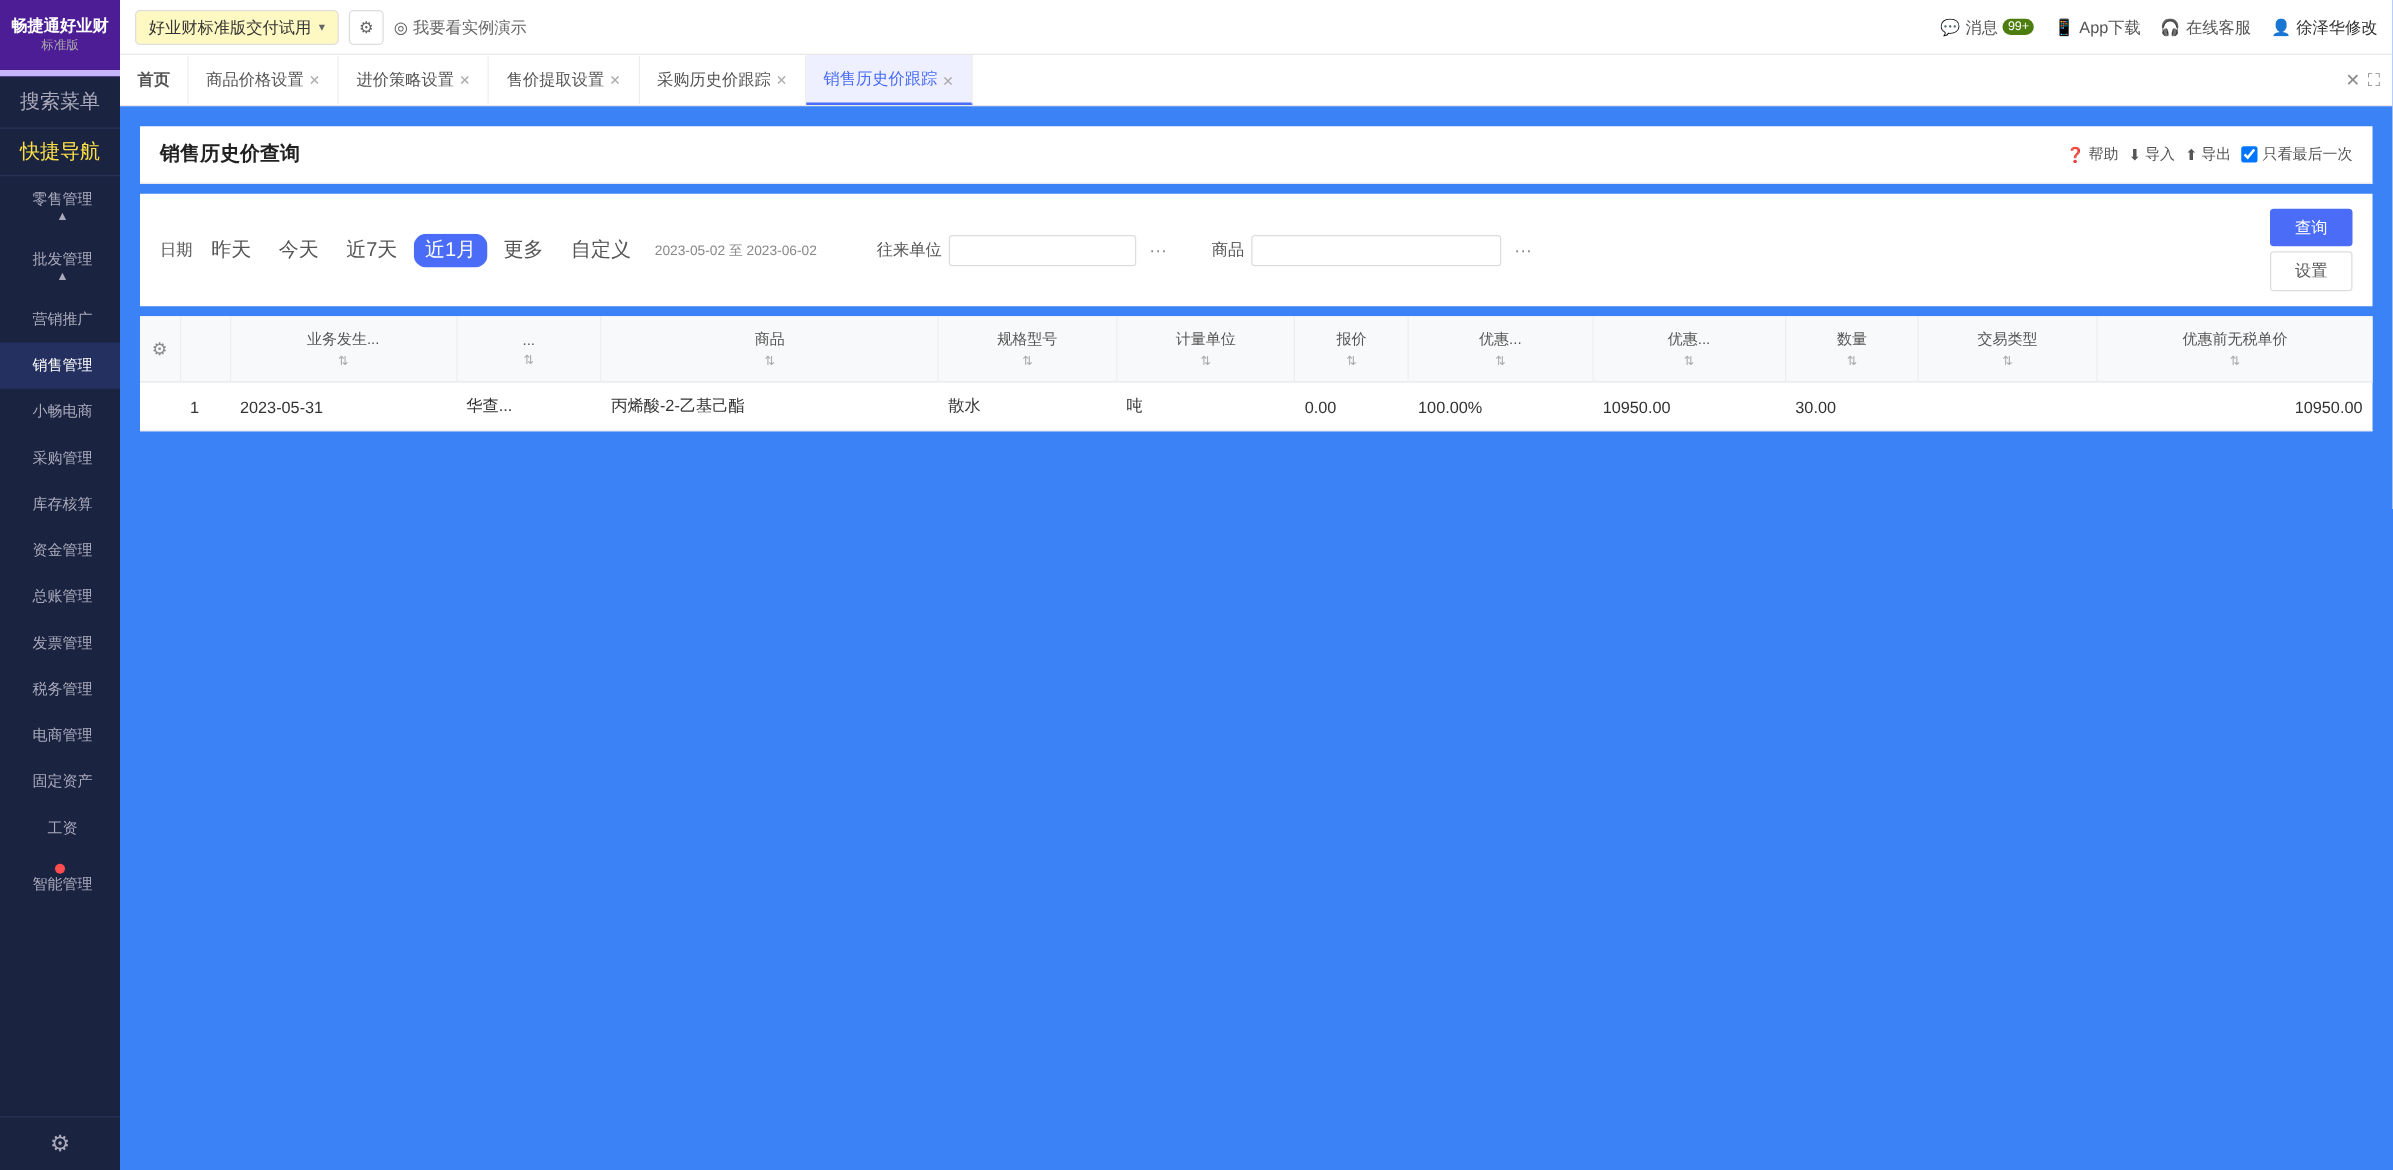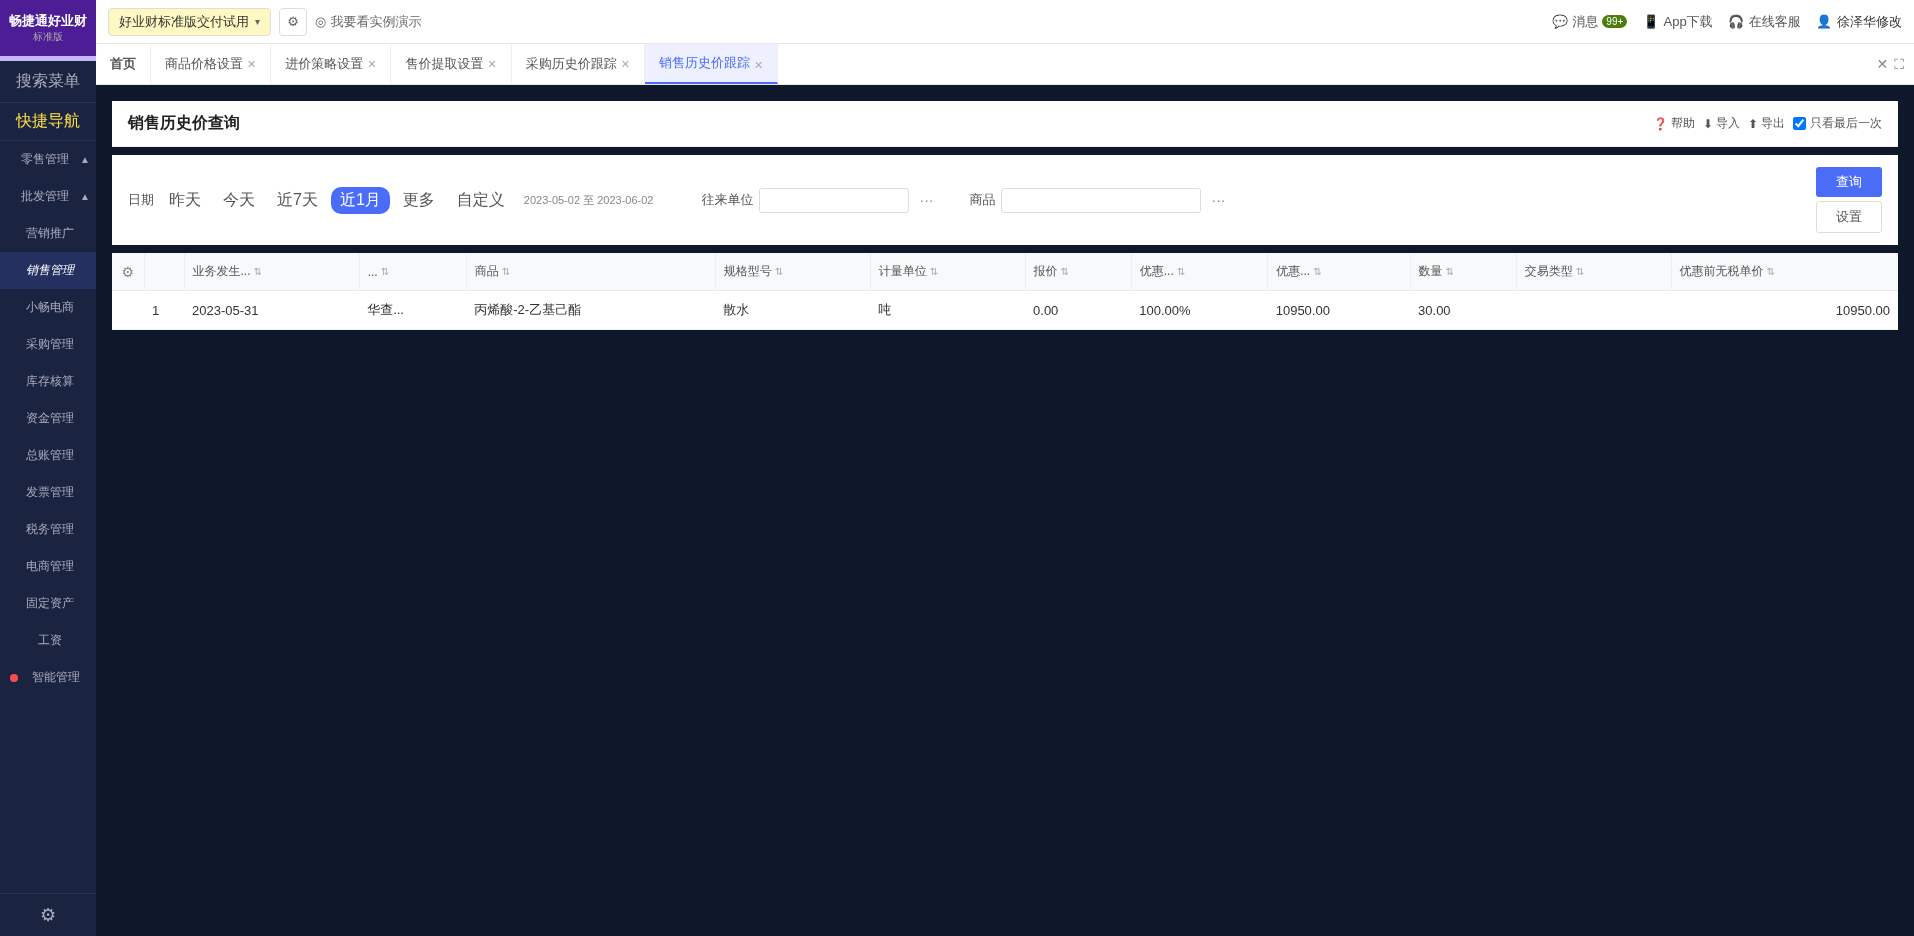--- a/index.html
+++ b/index.html
@@ -5,22 +5,22 @@
     * { margin: 0; padding: 0; box-sizing: border-box; }
     body { font-family: 'Microsoft YaHei', Arial, sans-serif; font-size: 13px; background: #f0f2f5; color: #333; display: flex; height: 936px; overflow: hidden; }
 
     
     .sidebar { width: 96px; background: #1a2340; color: #ccc; display: flex; flex-direction: column; flex-shrink: 0; }
     .sidebar-logo { padding: 12px 8px; background: #4c1d95; text-align: center; color: #fff; font-size: 11px; line-height: 1.4; border-bottom: 5px solid #c4b5fd; }
     .sidebar-logo .logo-title { font-size: 13px; font-weight: bold; }
     .sidebar-logo .logo-sub { font-size: 10px; color: #aaa; }
     .sidebar-search { padding: 10px 8px; color: #aab; font-size: 16px; text-align: center; cursor: pointer; border-bottom: 1px solid #2a3355; }
     .sidebar-nav { padding: 8px 8px; color: #fde047; font-size: 16px; text-align: center; cursor: pointer; border-bottom: 1px solid #2a3355; }
-    .sidebar-item { padding: 10px 4px; text-align: center; cursor: pointer; font-size: 12px; color: #aab; display: flex; align-items: center; justify-content: space-between; padding-left: 10px; padding-right: 6px; }
-    .sidebar-item.active { color: #fff; background: #243060; font-style: italic; }
+    .sidebar-item { padding: 10px 4px; text-align: center; cursor: pointer; font-size: 12px; color: #aab; display: flex; align-items: center; justify-content: space-between; padding-left: 10px; padding-right: 6px; flex-direction: column; }
+    .sidebar-item.active { color: #fff; background: #243060; }
     .sidebar-item .item-label { flex: 1; text-align: center; }
     .sidebar-item .arrow { font-size: 10px; }
     .sidebar-dot { width: 8px; height: 8px; background: #ff4d4f; border-radius: 50%; display: inline-block; margin-right: 4px; }
     .sidebar-bottom { margin-top: auto; padding: 10px 8px; text-align: center; cursor: pointer; color: #aab; font-size: 18px; border-top: 1px solid #2a3355; }
 
     
     .main { flex: 1; display: flex; flex-direction: column; background: #f0f2f5; overflow: hidden; }
 
     
     .topbar { background: #fff; display: flex; align-items: center; padding: 0 12px; height: 44px; border-bottom: 1px solid #e8e8e8; justify-content: space-between; }
@@ -36,21 +36,21 @@
 
     
     .tabs { background: #fff; display: flex; align-items: center; padding: 0; border-bottom: 1px solid #e8e8e8; overflow-x: auto; white-space: nowrap; }
     .tab { padding: 10px 14px; font-size: 13px; cursor: pointer; color: #555; border-right: 1px solid #eee; display: flex; align-items: center; gap: 4px; flex-shrink: 0; }
     .tab.active { color: #4a6cf7; background: #eef0ff; border-bottom: 2px solid #4a6cf7; }
     .tab .close-btn { font-size: 11px; color: #aaa; cursor: pointer; }
     .tab.home { font-weight: bold; }
     .tab-expand { margin-left: auto; padding: 10px 10px; cursor: pointer; color: #666; font-size: 16px; }
 
     
-    .page { flex: 1; padding: 16px; overflow-y: auto; background: #0f172a; }
+    .page { flex: 1; padding: 16px; overflow-y: auto; background: #3b82f6; }
 
     
     .page-header { background: #fff; padding: 12px 16px; margin-bottom: 8px; display: flex; align-items: center; justify-content: space-between; border-bottom: 1px solid #eee; }
     .page-title { font-size: 16px; font-weight: bold; color: #222; }
     .page-actions { display: flex; align-items: center; gap: 8px; font-size: 12px; color: #555; }
     .page-actions span { cursor: pointer; display: flex; align-items: center; gap: 3px; }
     .checkbox-item { display: flex; align-items: center; gap: 4px; }
     .checkbox-item input[type="checkbox"] { cursor: pointer; }
 
     
@@ -67,21 +67,21 @@
     .query-btn { background: #4a6cf7; color: #fff; border: none; border-radius: 3px; padding: 6px 20px; cursor: pointer; font-size: 13px; }
     .settings-btn { background: #fff; color: #555; border: 1px solid #ddd; border-radius: 3px; padding: 6px 16px; cursor: pointer; font-size: 13px; }
     .btn-group { display: flex; flex-direction: column; gap: 4px; margin-left: auto; }
 
     
     .table-container { background: #fff; }
     table { width: 100%; border-collapse: collapse; font-size: 13px; }
     thead tr { background: #f8f9fa; border-bottom: 1px solid #e8e8e8; }
     thead th { padding: 10px 8px; text-align: left; color: #555; font-weight: normal; border-right: 1px solid #eee; white-space: nowrap; font-size: 12px; }
     thead th:last-child { border-right: none; }
-    .th-inner { display: flex; align-items: center; gap: 3px; cursor: pointer; }
+    .th-inner { display: flex; align-items: center; gap: 3px; cursor: pointer; flex-direction: column; }
     .sort-icon { font-size: 10px; color: #aaa; }
     tbody tr { border-bottom: 1px solid #f0f0f0; }
     tbody td { padding: 10px 8px; color: #333; white-space: nowrap; }
     .config-col { width: 32px; text-align: center; }
     .gear-icon { color: #888; cursor: pointer; font-size: 14px; }
 
     
     ::-webkit-scrollbar { width: 6px; height: 6px; }
     ::-webkit-scrollbar-track { background: #f1f1f1; }
     ::-webkit-scrollbar-thumb { background: #ccc; border-radius: 3px; }

